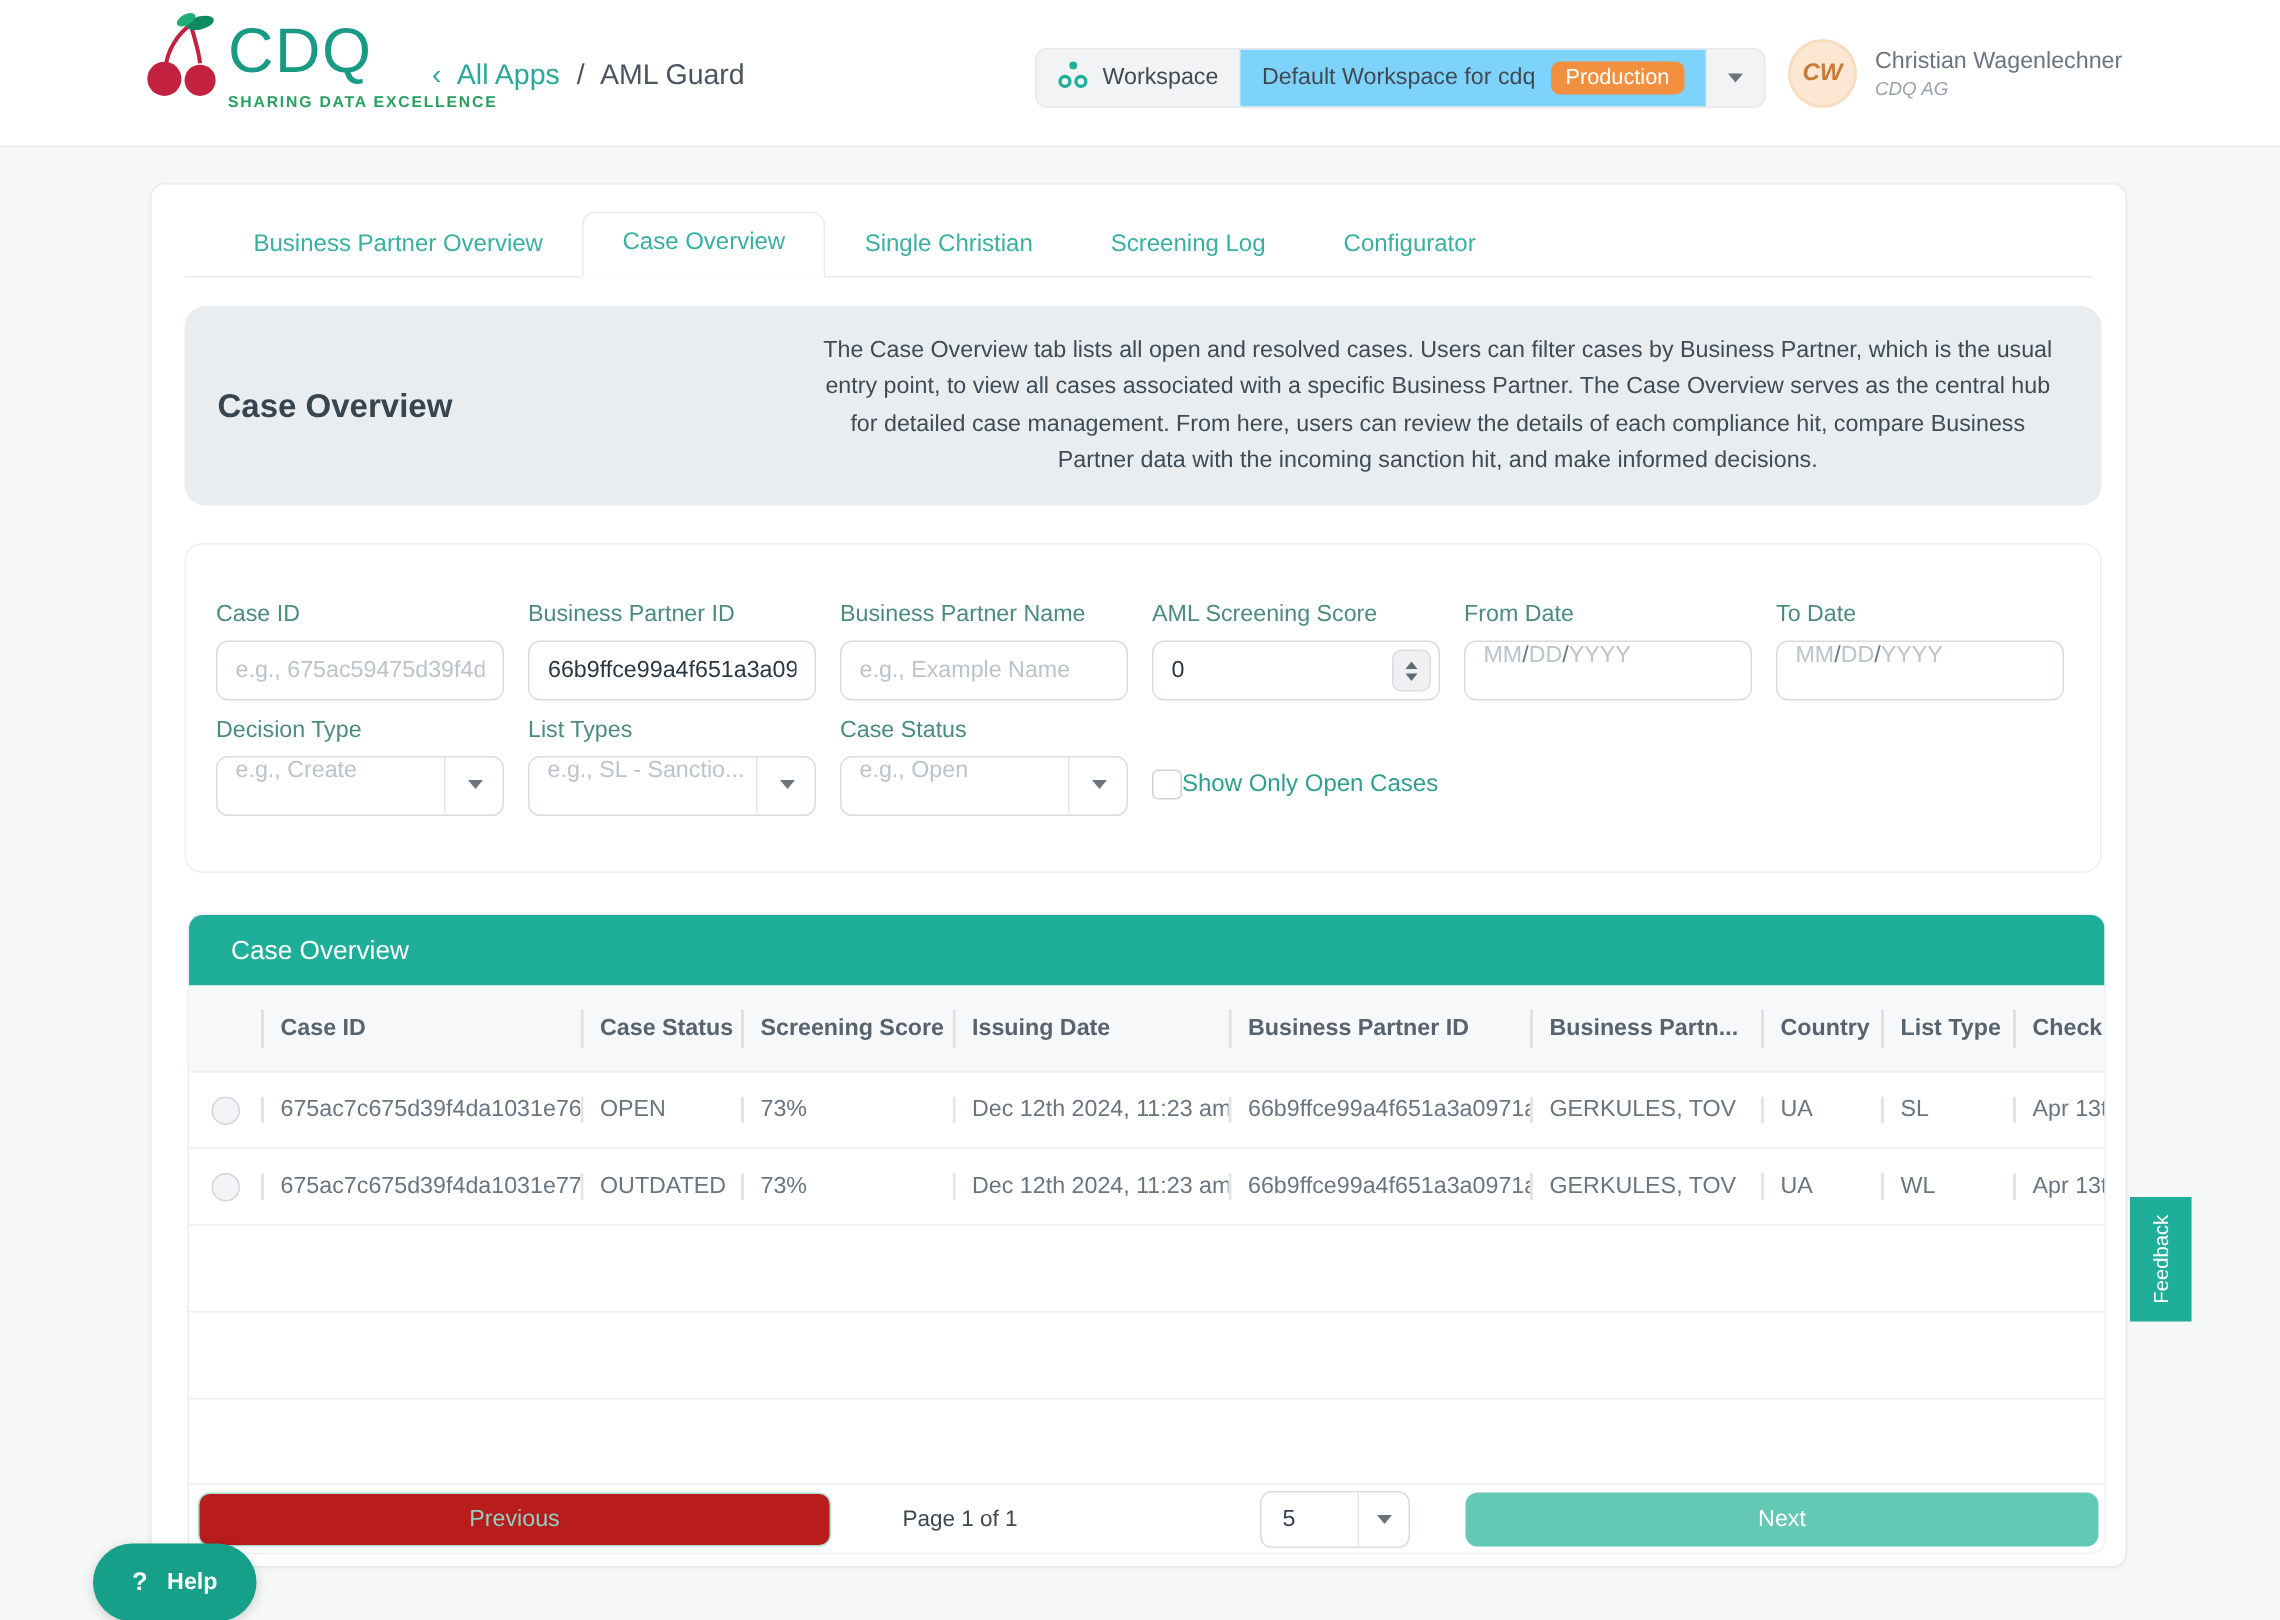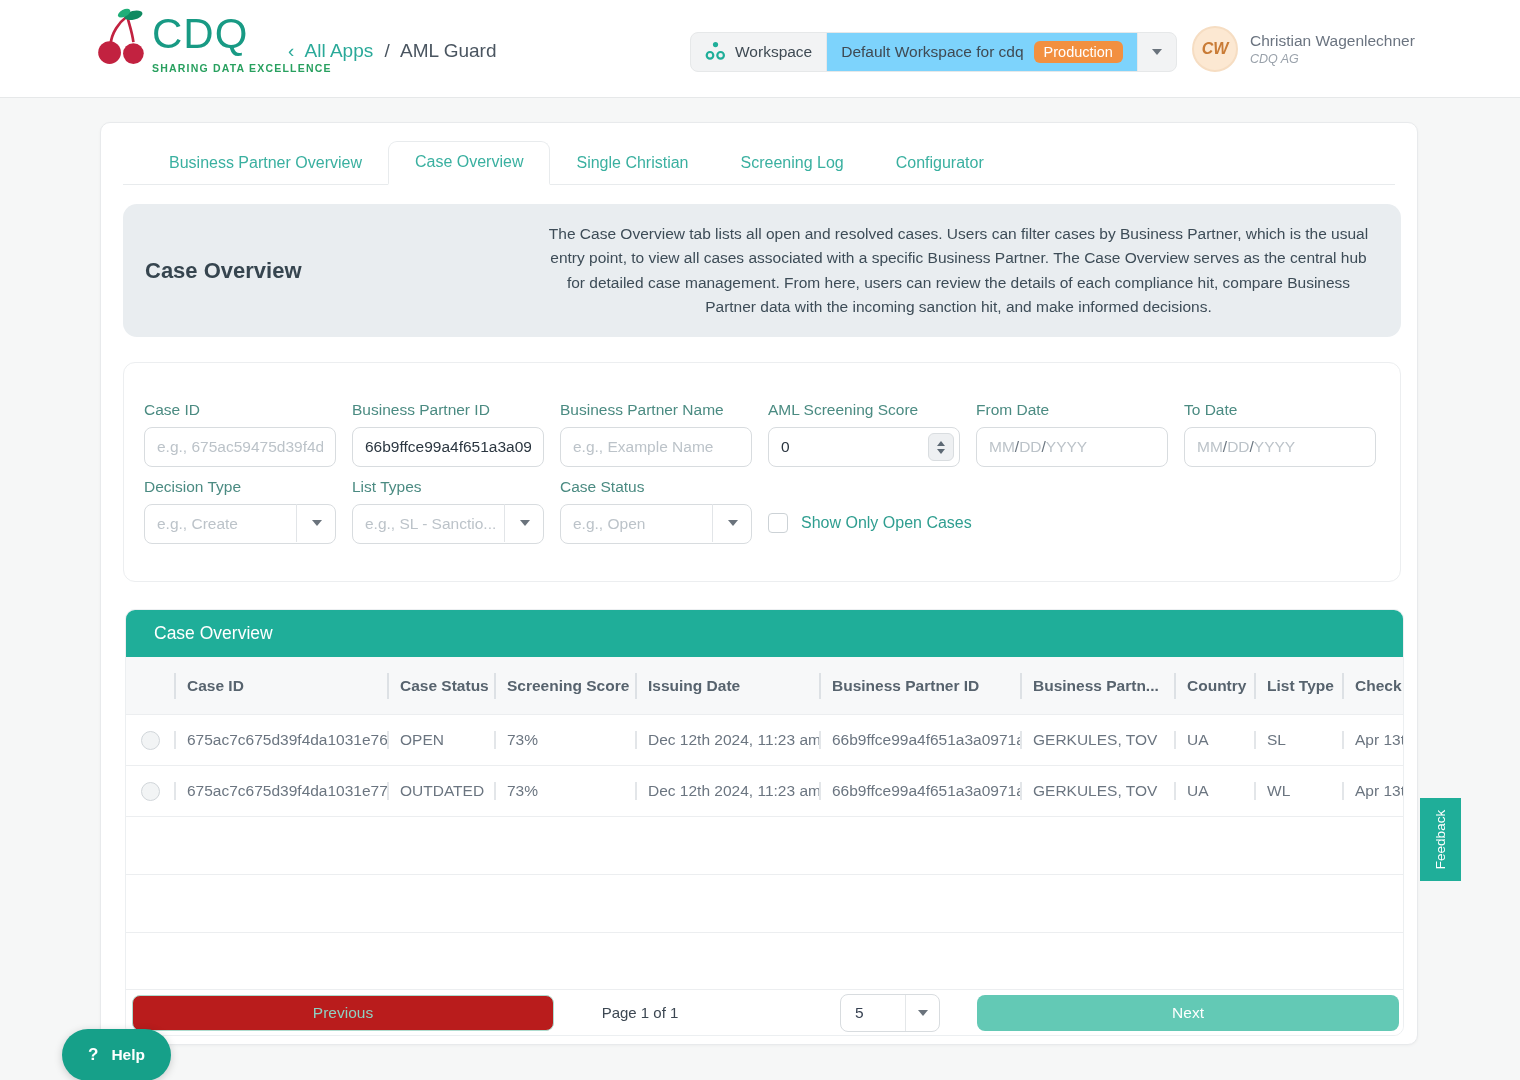--- a/index.html
+++ b/index.html
@@ -40,30 +40,30 @@
   .intro-title { font-size:22px; font-weight:bold; color:#36454f; }
   .intro-desc { width:833px; font-size:15.5px; line-height:24.5px; color:#3d4c57; text-align:center; }
 
   
   .filter-card { margin:25px 16px 0 22px; height:220px; background:#ffffff; border:1px solid #eceef0; border-radius:12px; padding:38px 20px 0 20px; }
   .f-grid { display:grid; grid-template-columns:repeat(6,192px); column-gap:16px; }
   .f-label { font-size:15.5px; color:#4b8b82; margin-bottom:8px; display:block; }
   .f-field { position:relative; height:40px; }
   .f-input, .fake-input { width:100%; height:40px; border:1px solid #d8dcdf; border-radius:8px; background:#ffffff; font-family:"Liberation Sans",sans-serif; font-size:15.5px; color:#2b3640; padding:0 12px; outline:none; }
   .f-input::placeholder { color:#bcc3c9; }
-  .fake-input { display:flex; align-items:center; overflow:hidden; white-space:nowrap; }
+  .fake-input { display:flex; overflow:hidden; white-space:nowrap; }
   .ph { color:#bcc3c9; }
   .ph-dark { color:#6b7680; }
   .row2 { margin-top:11px; }
   .stepper { position:absolute; right:6px; top:6px; width:26px; height:28px; background:#eef0f2; border:1px solid #d9dde0; border-radius:6px; display:flex; flex-direction:column; align-items:center; justify-content:center; gap:3px; }
   .select-caret { position:absolute; right:0; top:0; width:40px; height:38px; border-left:1px solid #e2e5e8; display:flex; align-items:center; justify-content:center; }
   .caret-down { width:0; height:0; border-left:5px solid transparent; border-right:5px solid transparent; border-top:6px solid #6a737c; }
   .caret-up-sm { width:0; height:0; border-left:4px solid transparent; border-right:4px solid transparent; border-bottom:5px solid #5d6974; }
   .caret-down-sm { width:0; height:0; border-left:4px solid transparent; border-right:4px solid transparent; border-top:5px solid #5d6974; }
-  .chk-wrap { display:flex; align-items:center; gap:13px; height:40px; margin-top:25px; grid-column:4 / span 2; }
+  .chk-wrap { display:flex; align-items:center; gap:0; height:40px; margin-top:25px; grid-column:4 / span 2; }
   .checkbox { width:20px; height:20px; border:1px solid #ccd2d6; border-radius:4px; background:#ffffff; }
   .chk-label { font-size:16px; color:#2f9e90; }
 
   
   .table-card { margin:27px 16px 0 24px; width:1279px; height:427px; border:1px solid #eceff1; border-radius:10px; overflow:hidden; background:#ffffff; }
   .t-title { height:47px; background:#1fae99; color:#ffffff; font-size:17.5px; display:flex; align-items:center; padding-left:28px; }
   .t-grid { display:grid; grid-template-columns:48px 213px 107px 141px 184px 201px 154px 80px 88px 1fr; align-items:center; }
   .t-head { height:58px; background:#f7f8f9; border-bottom:1px solid #eceef0; }
   .t-head .cell { font-weight:bold; color:#57636e; }
   .cell { display:flex; align-items:center; font-size:15.5px; color:#6b7580; white-space:nowrap; overflow:hidden; min-width:0; }

